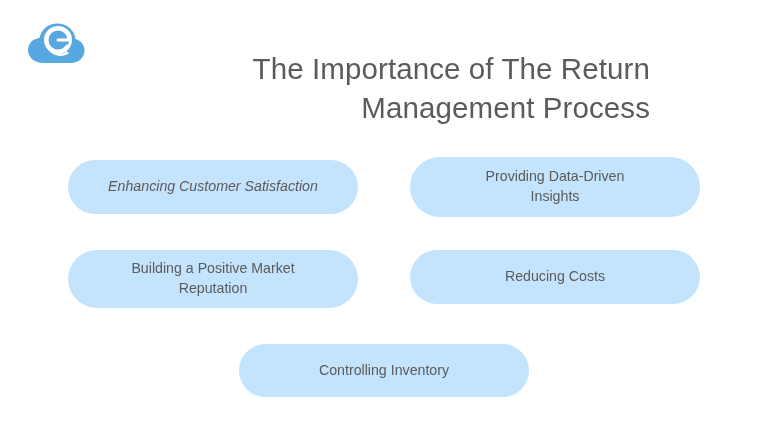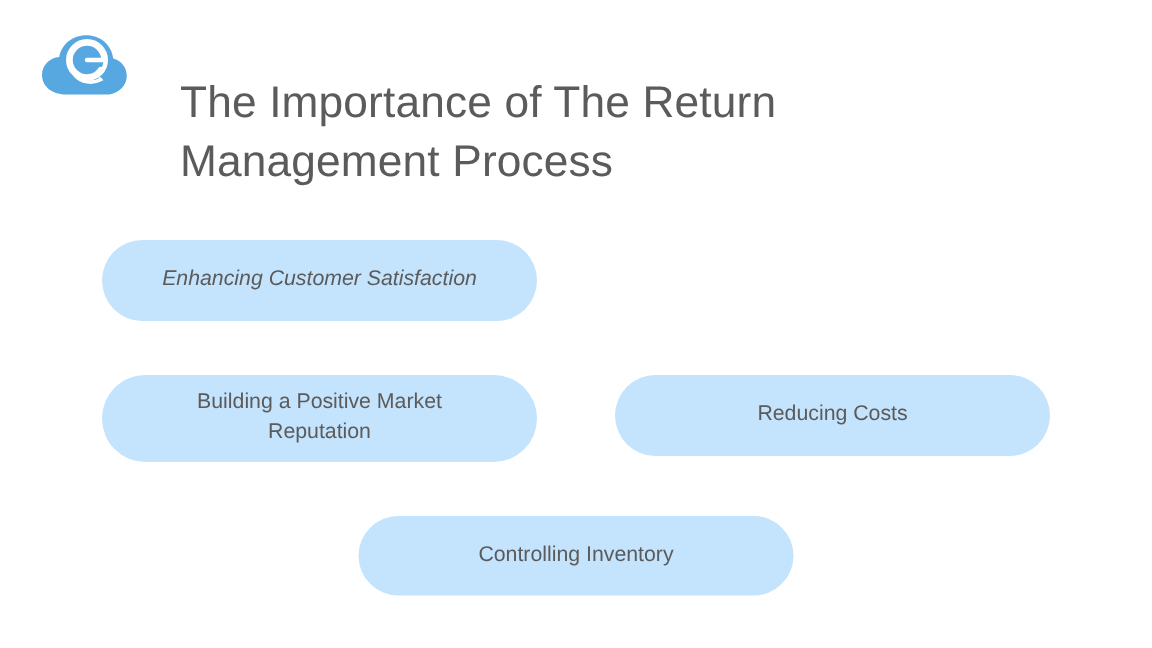--- a/index.html
+++ b/index.html
@@ -27,21 +27,21 @@
     height: 46px;
   }
   .logo svg { display: block; width: 100%; height: 100%; }
 
   
   .title {
     position: absolute;
     left: 120px;
     top: 50px;
     width: 530px;
-    text-align: left;
+    text-align: right;
     font-size: 29.5px;
     line-height: 1.32;
     font-weight: 400;
     color: #5b5b5b;
     letter-spacing: 0.1px;
     white-space: pre-line;
   }
 
   
   .pill {
@@ -82,20 +82,24 @@
     </svg>
   </div>
 
   <div class="title">The Importance of The Return
 Management Process</div>
 
   <div class="pill pill-1">
     <span>Enhancing Customer Satisfaction</span>
   </div>
 
+  <div class="pill pill-2">
+    <span>Providing Data-Driven
+Insights</span>
+  </div>
 
   <div class="pill pill-3">
     <span>Building a Positive Market
 Reputation</span>
   </div>
 
   <div class="pill pill-4">
     <span>Reducing Costs</span>
   </div>
 

